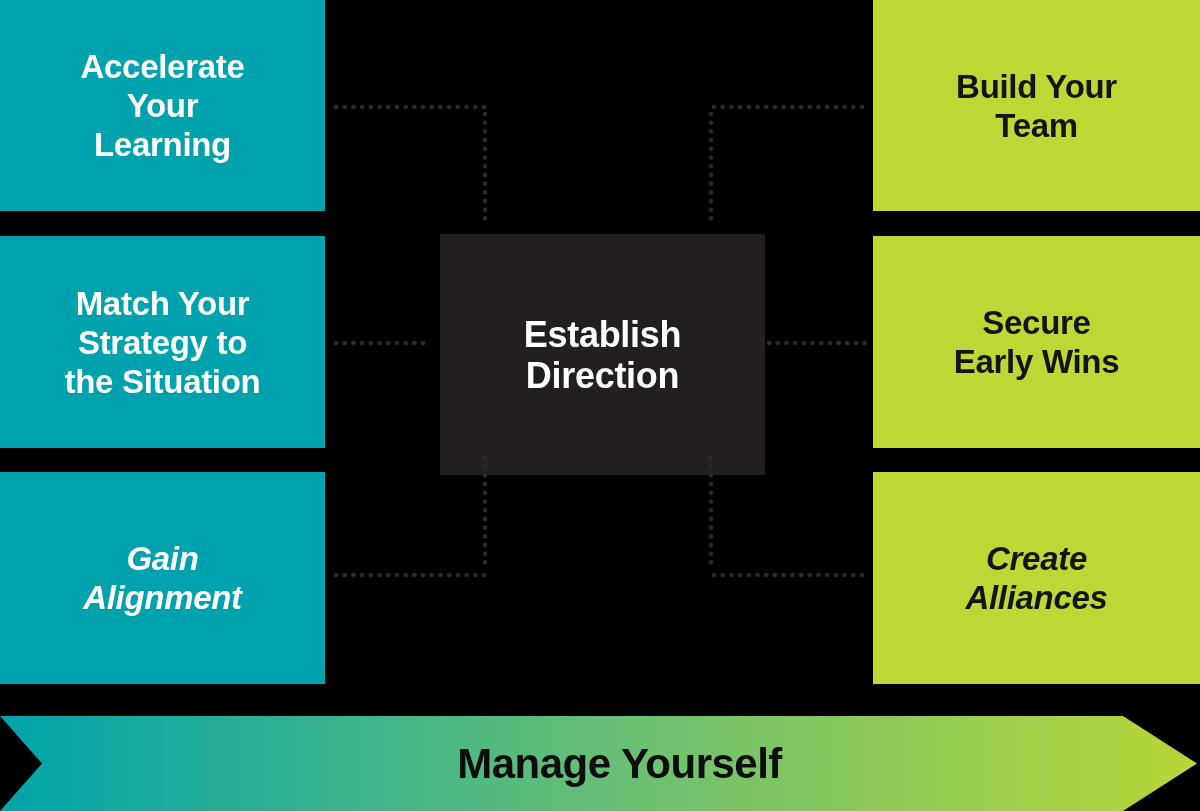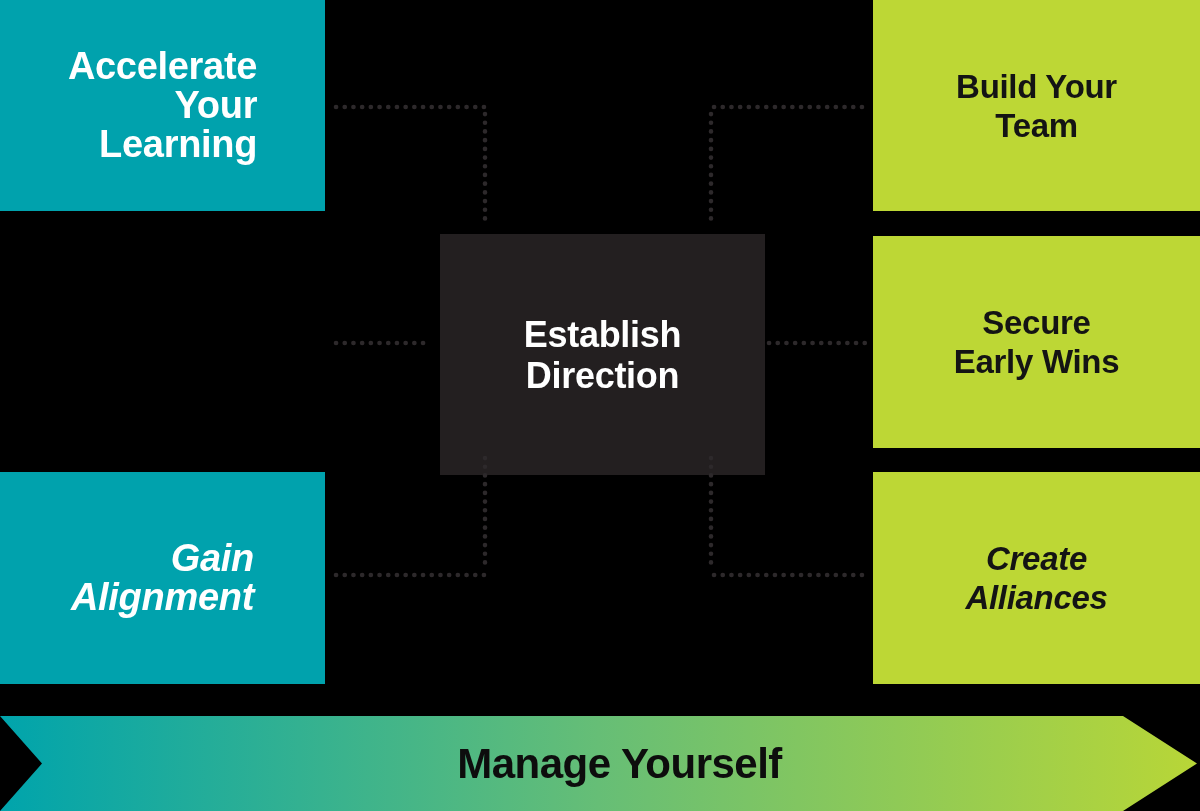--- a/index.html
+++ b/index.html
@@ -33,23 +33,22 @@
     justify-content: center;
     text-align: center;
     font-weight: bold;
     white-space: pre-line;
     letter-spacing: -0.3px;
   }
   .box.teal {
     left: 0; width: 325px;
     background: var(--c-teal);
     color: var(--c-teal_text);
-    font-size: 38px;
+    font-size: 33px;
     line-height: 39px;
-    text-align: right;
   }
   .box.lime {
     left: 873px; width: 327px;
     background: var(--c-lime);
     color: var(--c-lime_text);
     font-size: 33px;
     line-height: 39px;
   }
   .row1 { top: 0;     height: 211px; }
   .row2 { top: 236px; height: 212px; }
@@ -94,20 +93,23 @@
   }
 </style>
 </head>
 <body>
 
 <div id="stage">
 
   <div class="box teal row1">Accelerate
 Your
 Learning</div>
+  <div class="box teal row2">Match Your
+Strategy to
+the Situation</div>
   <div class="box teal row3">Gain
 Alignment</div>
 
   <div class="box center-box">Establish
 Direction</div>
 
   <div class="box lime row1">Build Your
 Team</div>
   <div class="box lime row2">Secure
 Early Wins</div>

